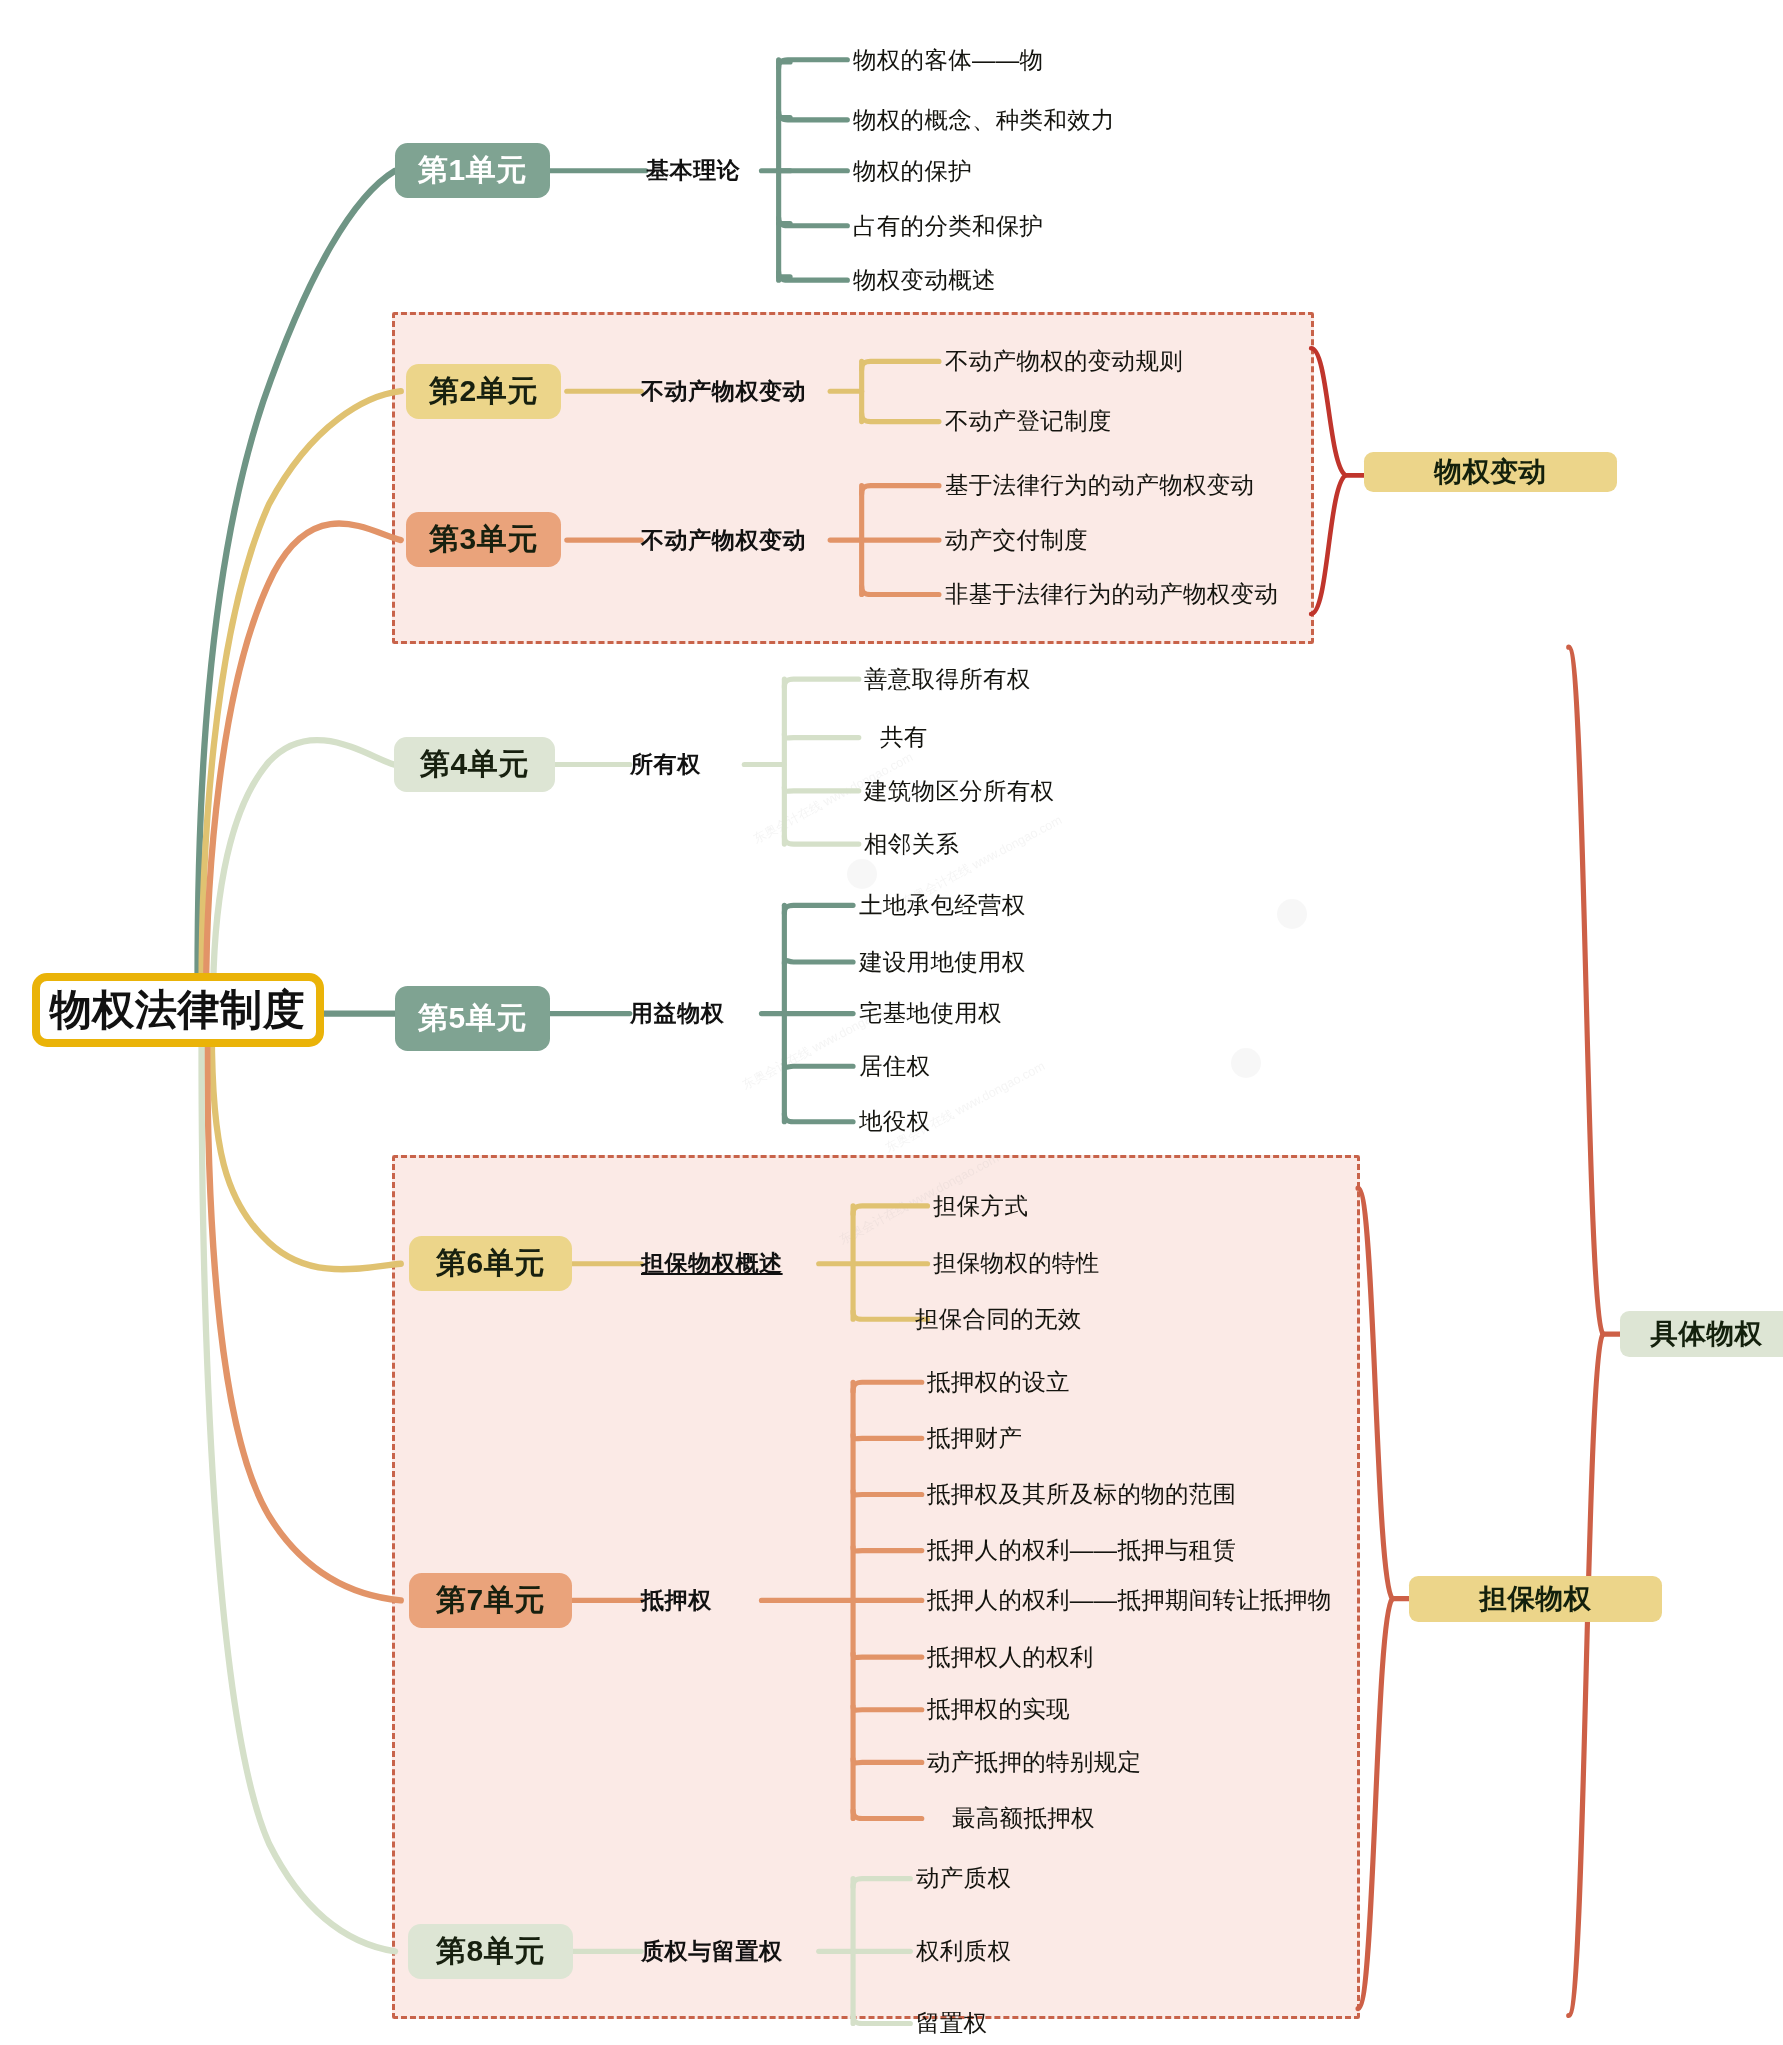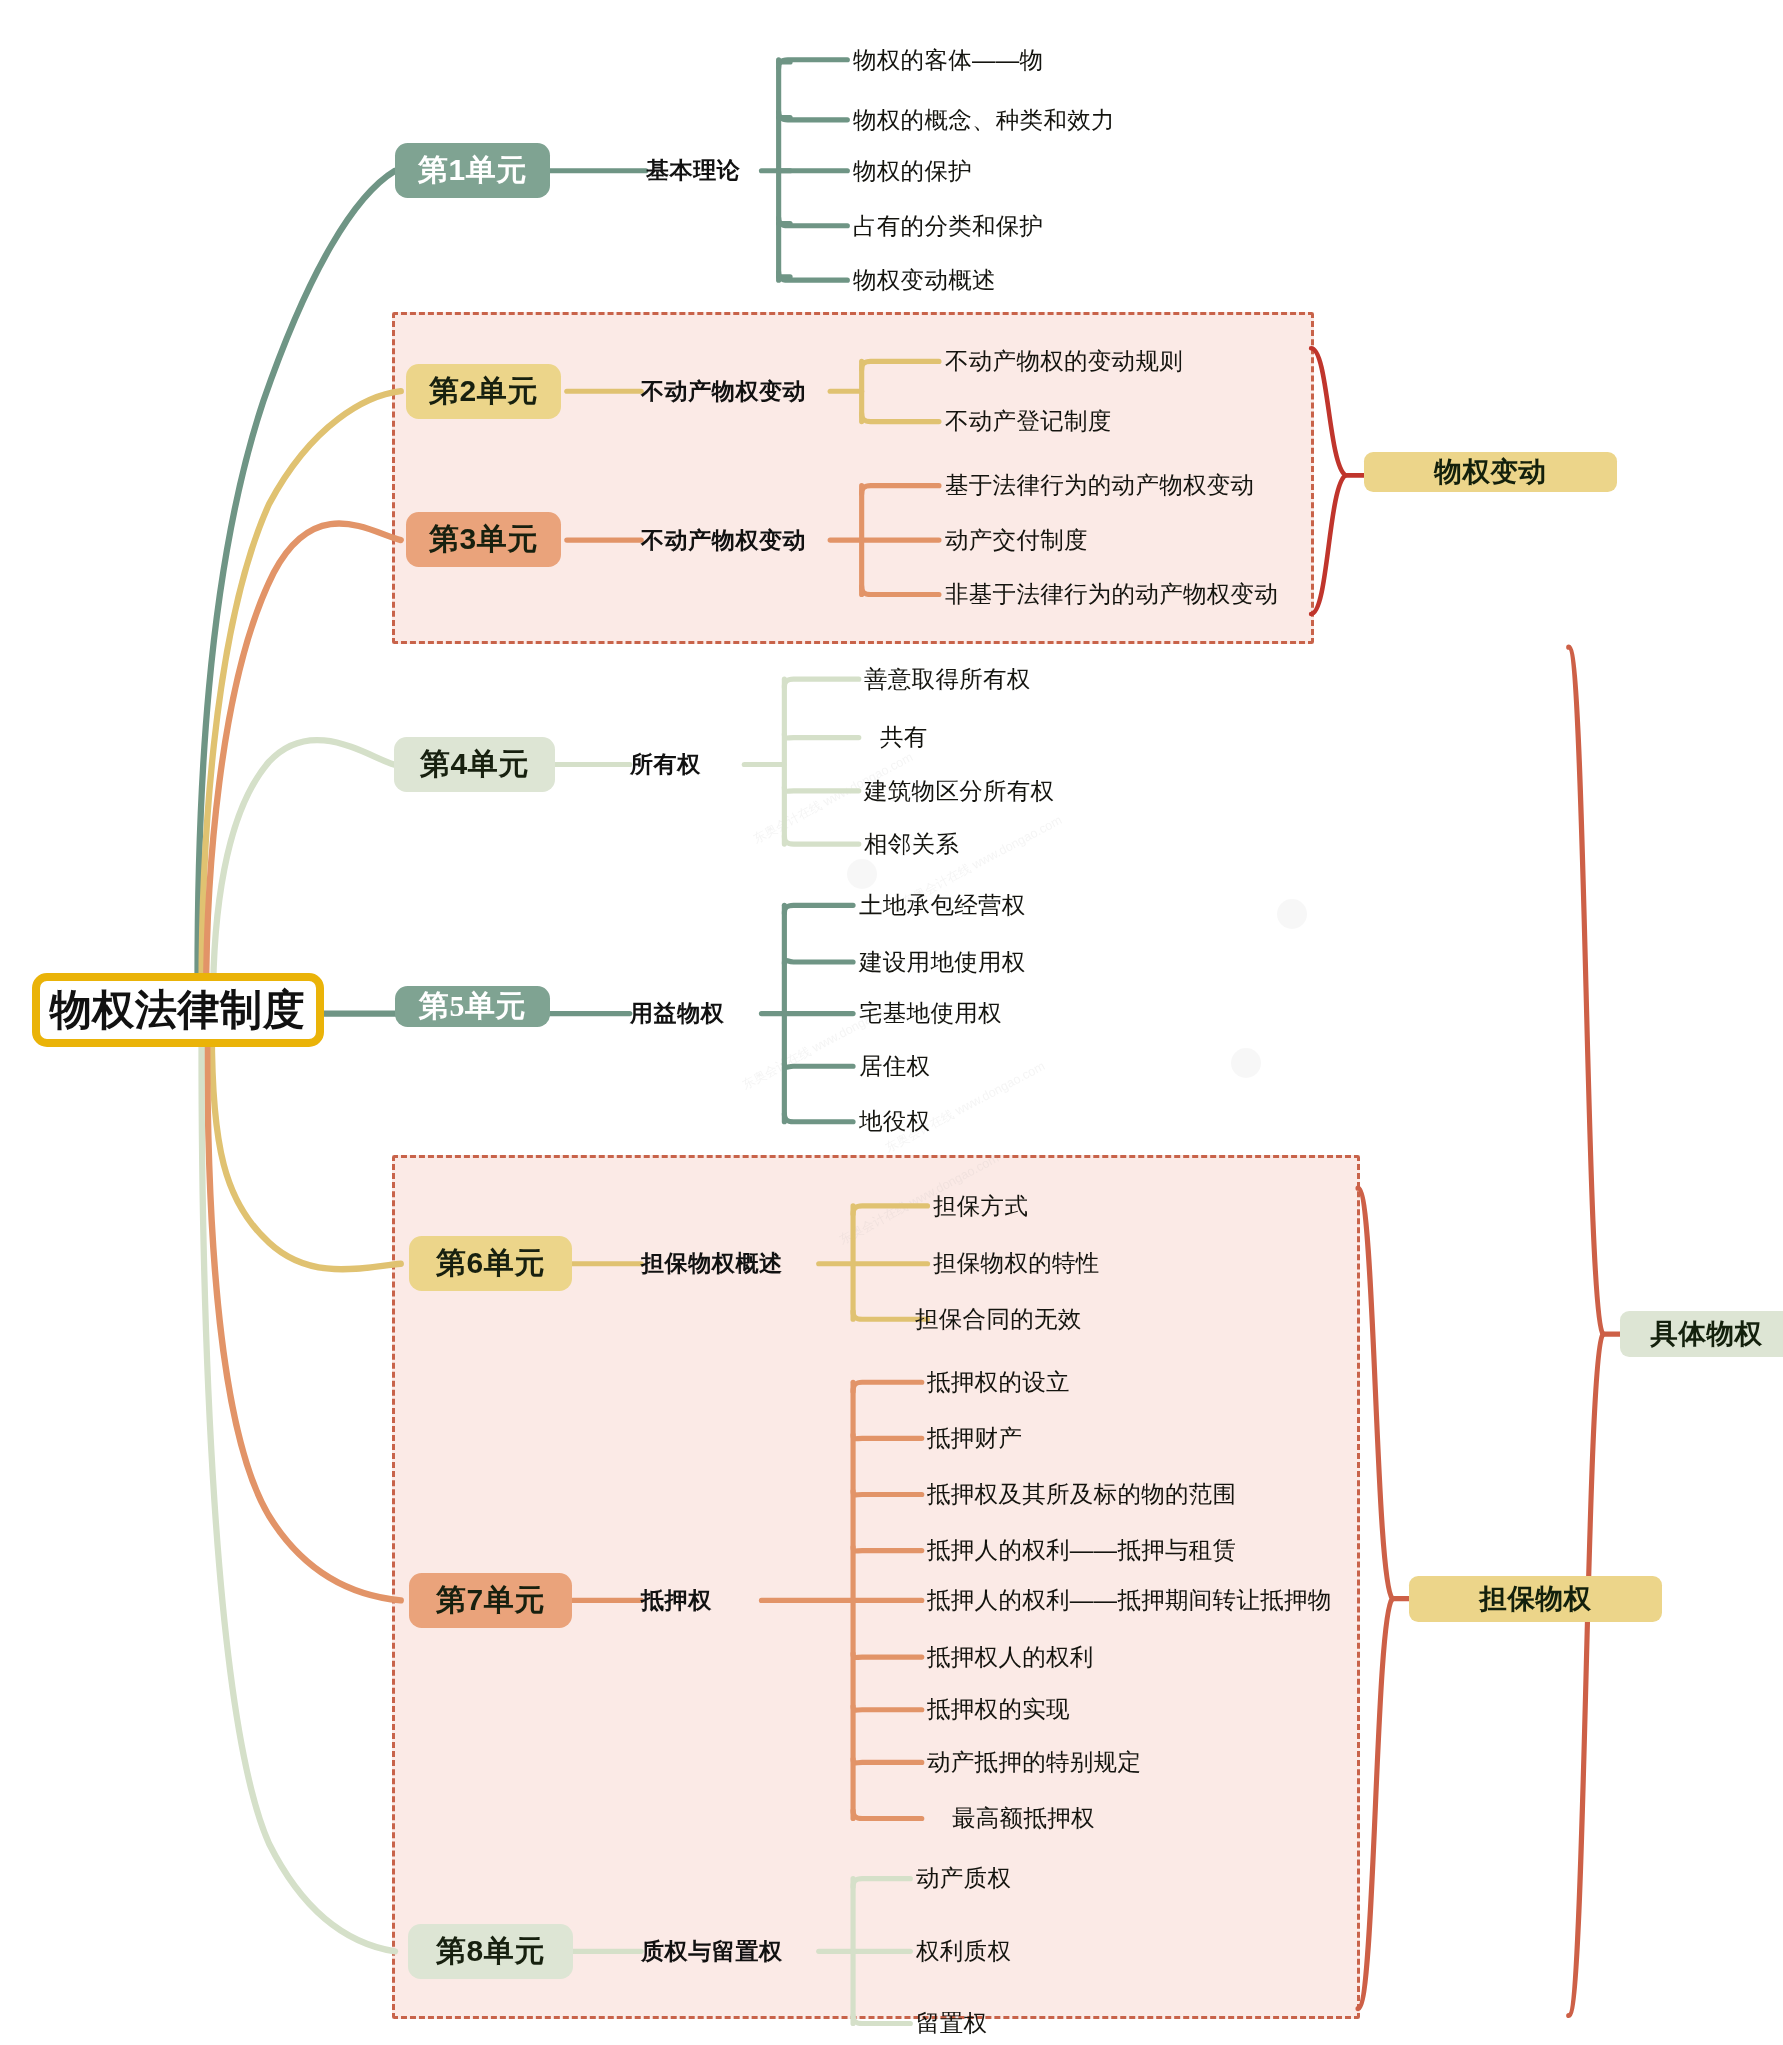--- a/index.html
+++ b/index.html
@@ -169,30 +169,30 @@
 
   <div class="grouptag tag-yellow" style="left:1364px;top:452px;width:223px;height:40px;">物权变动</div>
 
   <div class="node unit u-green-light" style="left:394px;top:737px;width:161px;height:55px;">第4单元</div>
   <div class="mid" style="left:630px;top:747px;height:34px;">所有权</div>
   <div class="leaf" style="left:864px;top:663px;height:32px;">善意取得所有权</div>
   <div class="leaf" style="left:864px;top:721px;height:32px;margin-left:16px;">共有</div>
   <div class="leaf" style="left:864px;top:775px;height:32px;">建筑物区分所有权</div>
   <div class="leaf" style="left:864px;top:828px;height:32px;">相邻关系</div>
 
-  <div class="node unit u-green-dark" style="left:395px;top:986px;width:155px;height:41px;font-family:Liberation Serif, serif;">第5单元</div>
+  <div class="node unit u-green-dark" style="left:395px;top:986px;width:155px;height:65px;">第5单元</div>
   <div class="mid" style="left:630px;top:996px;height:34px;">用益物权</div>
   <div class="leaf" style="left:859px;top:889px;height:32px;">土地承包经营权</div>
   <div class="leaf" style="left:859px;top:946px;height:32px;">建设用地使用权</div>
   <div class="leaf" style="left:859px;top:997px;height:32px;">宅基地使用权</div>
   <div class="leaf" style="left:859px;top:1050px;height:32px;">居住权</div>
   <div class="leaf" style="left:859px;top:1105px;height:32px;">地役权</div>
 
   <div class="node unit u-yellow" style="left:409px;top:1236px;width:163px;height:55px;">第6单元</div>
-  <div class="mid" style="left:641px;top:1246px;height:34px;">担保物权概述</div>
+  <div class="mid" style="left:641px;top:1246px;height:34px;text-decoration:underline;">担保物权概述</div>
   <div class="leaf" style="left:933px;top:1190px;height:32px;">担保方式</div>
   <div class="leaf" style="left:933px;top:1247px;height:32px;">担保物权的特性</div>
   <div class="leaf" style="left:915px;top:1303px;height:32px;">担保合同的无效</div>
 
   <div class="node unit u-orange" style="left:409px;top:1573px;width:163px;height:55px;">第7单元</div>
   <div class="mid" style="left:641px;top:1583px;height:34px;">抵押权</div>
   <div class="leaf" style="left:927px;top:1366px;height:32px;">抵押权的设立</div>
   <div class="leaf" style="left:927px;top:1422px;height:32px;">抵押财产</div>
   <div class="leaf" style="left:927px;top:1478px;height:32px;">抵押权及其所及标的物的范围</div>
   <div class="leaf" style="left:927px;top:1534px;height:32px;">抵押人的权利——抵押与租赁</div>

